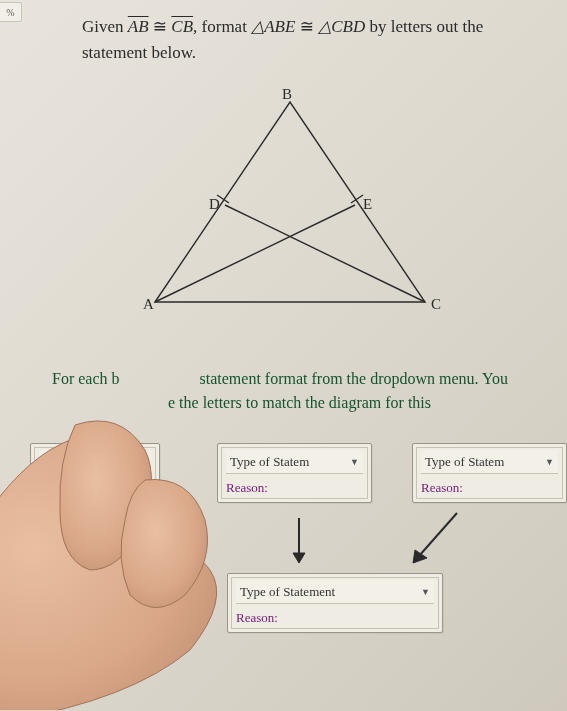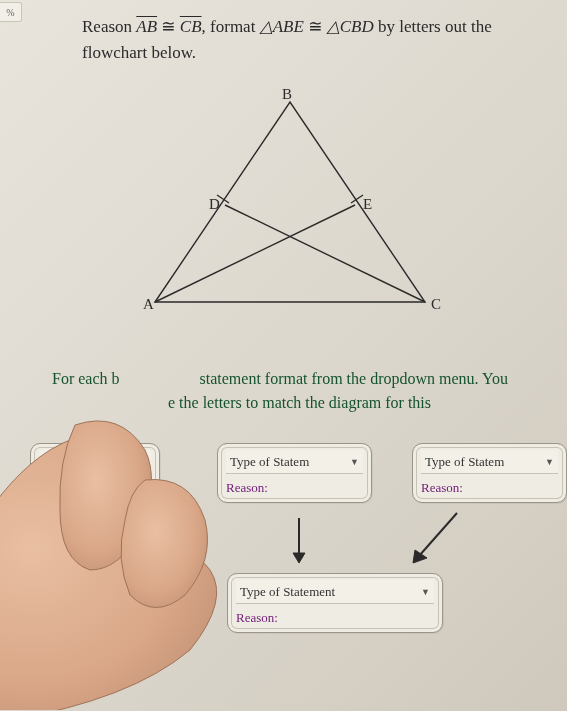--- a/index.html
+++ b/index.html
@@ -48,21 +48,21 @@
   }
   .flow {
     position: relative;
     margin-top: 28px;
     height: 220px;
   }
   .box {
     position: absolute;
     background: #efece4;
     border: 1px solid #9a948a;
-    border-radius: 10px;
+    border-radius: 2px;
     box-shadow: 1px 1px 0 rgba(0,0,0,0.05), inset 0 0 0 3px #efece4, inset 0 0 0 4px #c8c2b6;
     padding: 6px 8px 4px 8px;
   }
   .dropdown {
     display: flex;
     align-items: center;
     justify-content: space-between;
     height: 24px;
     font-size: 13px;
     color: #333;
@@ -103,23 +103,23 @@
   }
 </style>
 </head>
 <body>
 
 <div class="badge">%</div>
 
 <div class="page">
 
   <div class="problem">
-    <span>Reason </span><span class="overline math">AB</span><span> ≅ </span><span class="overline math">CB</span><span>, format </span><span class="math">△ABE</span><span> ≅ </span><span class="math">△CBD</span><span> by letters out the</span>
+    <span>Given </span><span class="overline math">AB</span><span> ≅ </span><span class="overline math">CB</span><span>, format </span><span class="math">△ABE</span><span> ≅ </span><span class="math">△CBD</span><span> by letters out the</span>
     <br>
-    <span>flowchart below.</span>
+    <span>statement below.</span>
   </div>
 
   <svg class="diagram" viewBox="0 0 310 240">
     <g stroke="#2a2a2a" stroke-width="1.4" fill="none">
       <polygon points="20,215 155,15 290,215"></polygon>
       <line x1="20" y1="215" x2="220" y2="118"></line>
       <line x1="290" y1="215" x2="90" y2="118"></line>
 
       <line x1="82" y1="108" x2="94" y2="116"></line>
       <line x1="228" y1="108" x2="216" y2="116"></line>

